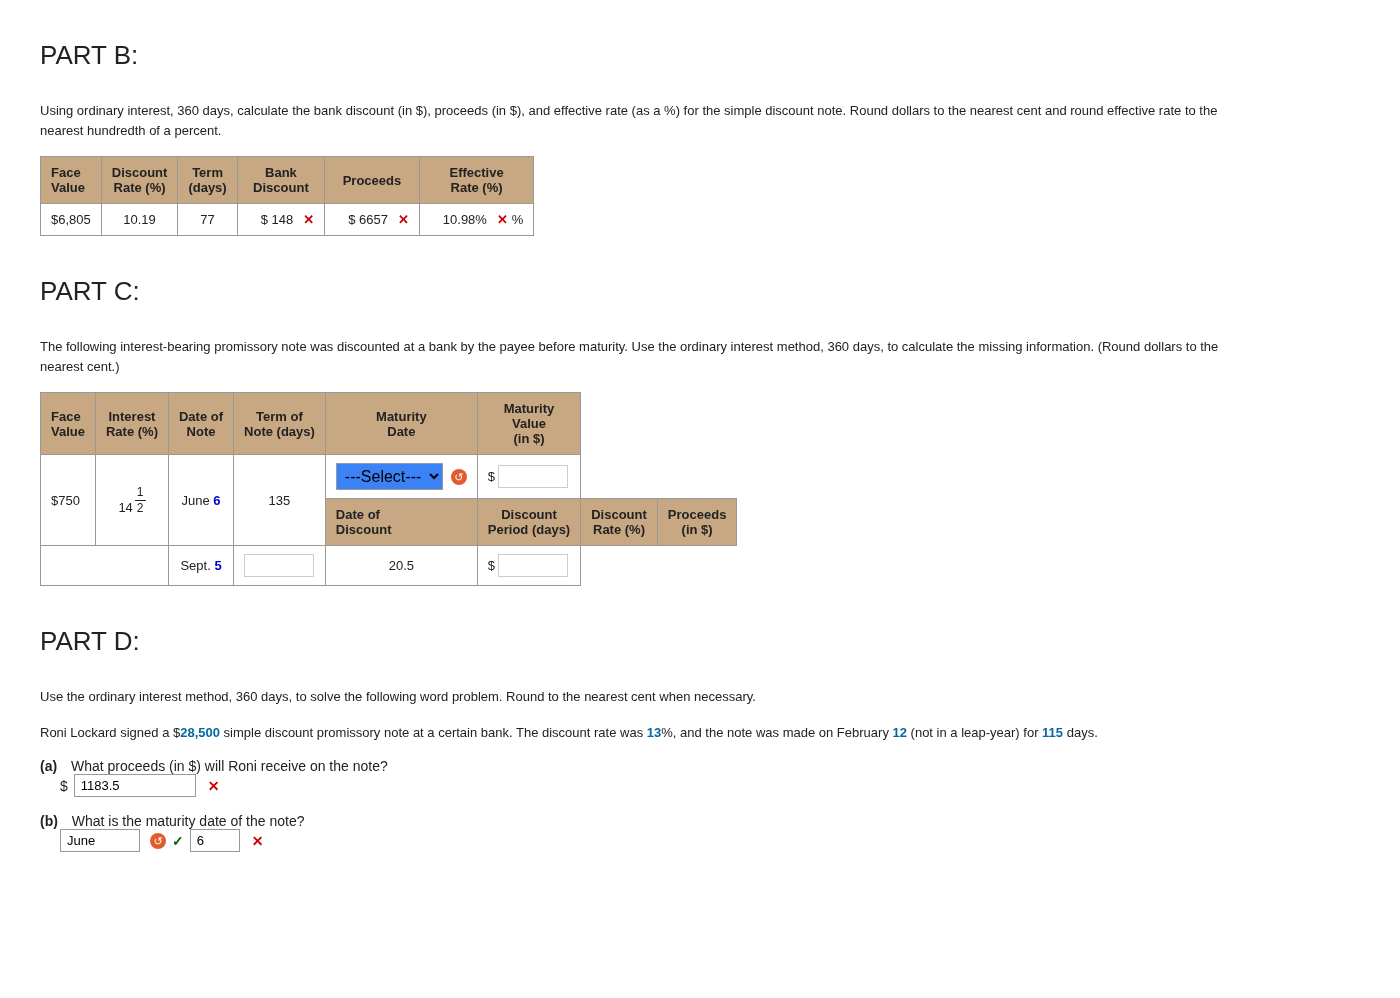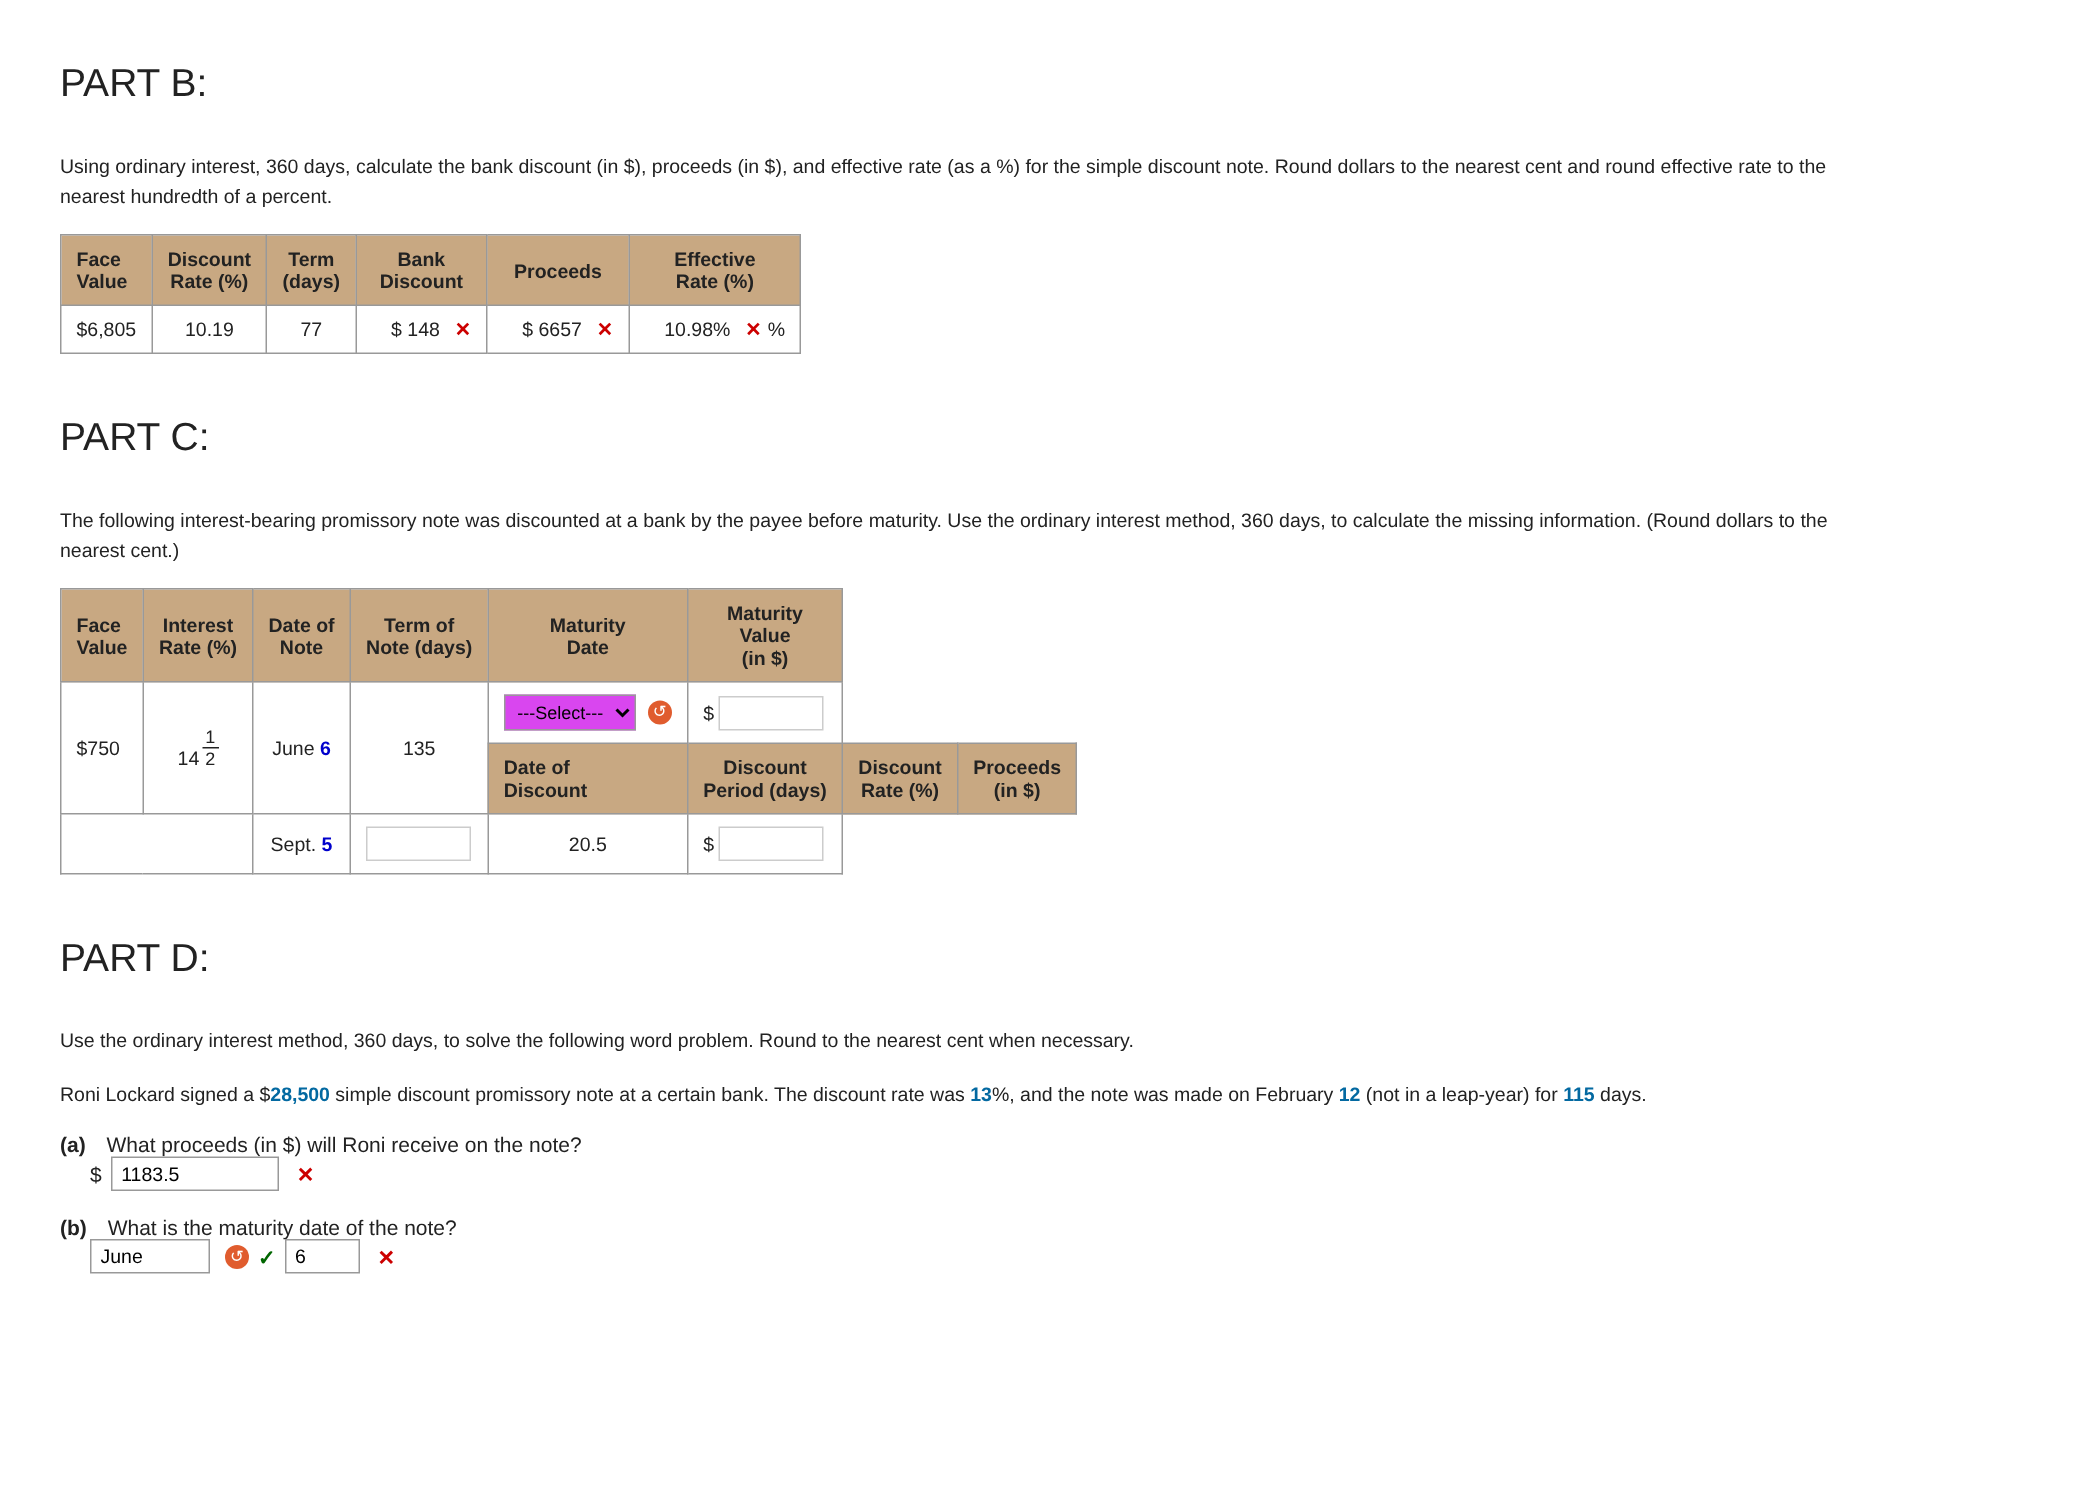--- a/index.html
+++ b/index.html
@@ -70,27 +70,27 @@
     .answer-input {
       border: 1px solid #999;
       padding: 3px 6px;
       font-size: 13px;
       width: 80px;
     }
     .answer-input-wide {
       border: 1px solid #999;
       padding: 3px 6px;
       font-size: 13px;
-      width: 112px;
+      width: 122px;
     }
     .select-dropdown {
       border: 1px solid #999;
       padding: 3px 4px;
-      font-size: 12px;
-      background: #d946ef;
+      font-size: 16px;
+      background: #3b82f6;
       cursor: pointer;
     }
     .part-d-answer {
       margin-left: 20px;
       margin-bottom: 16px;
     }
     .part-label {
       font-weight: bold;
       margin-right: 10px;
     }

